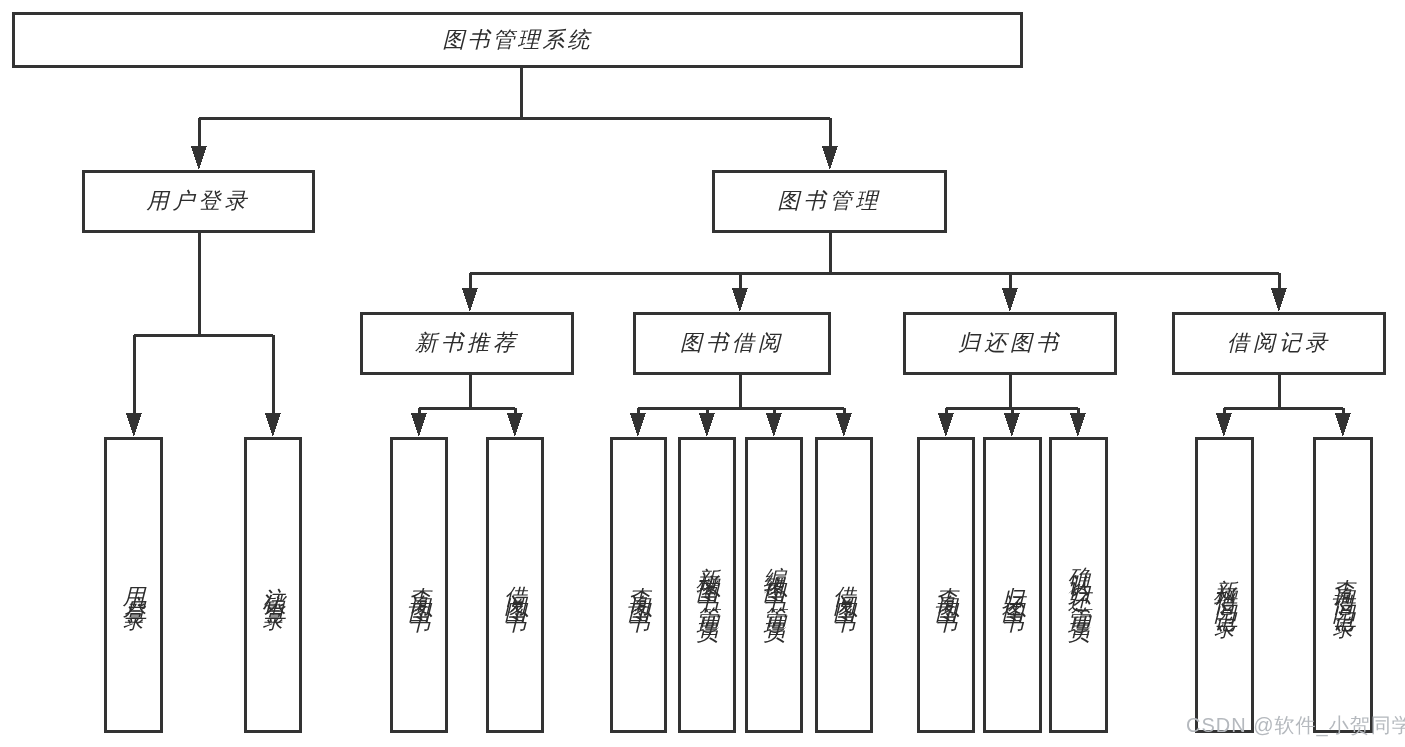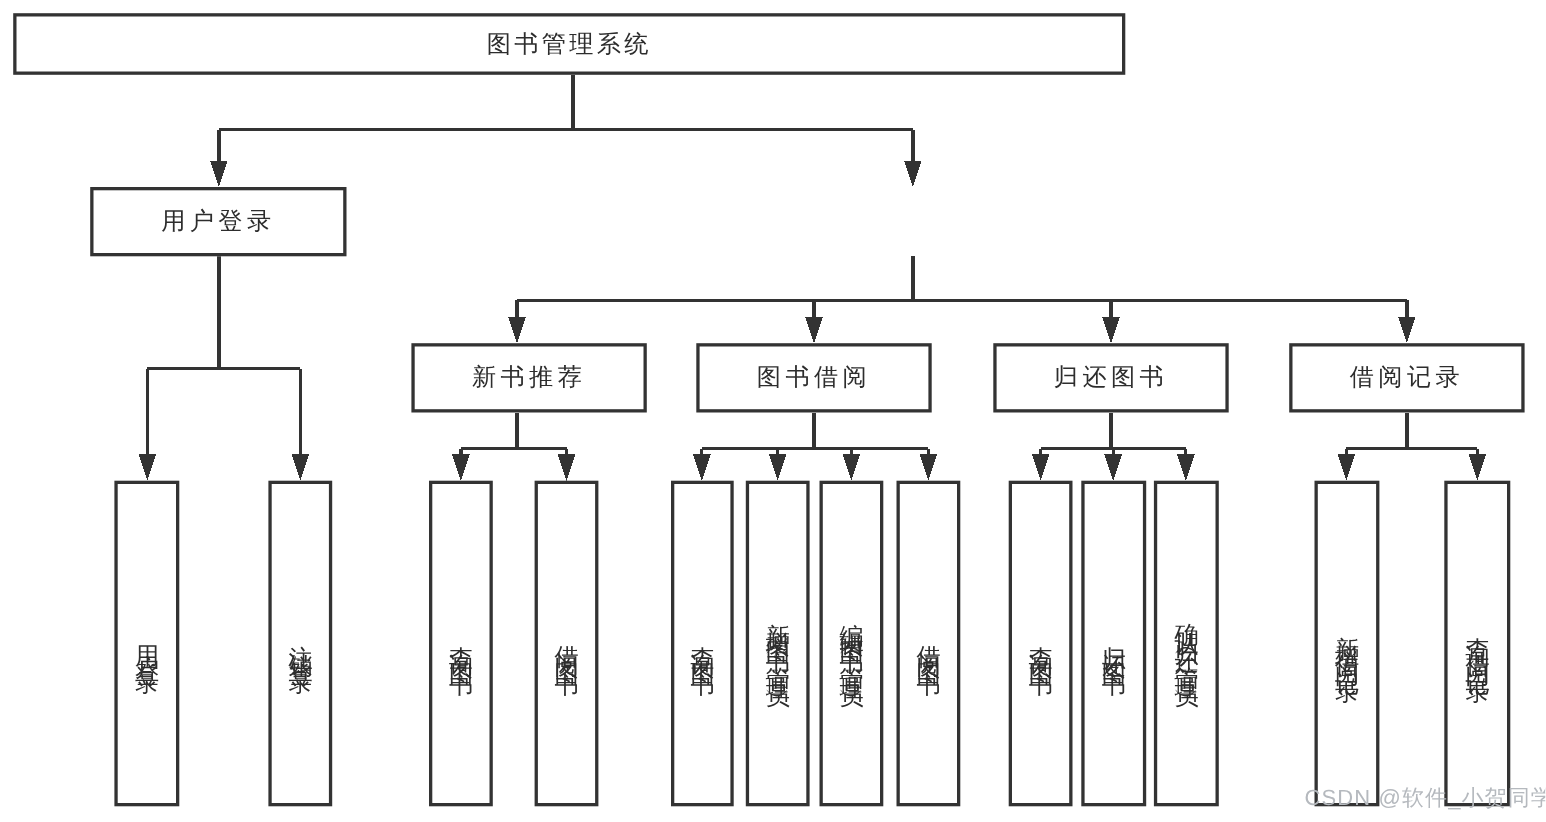--- a/index.html
+++ b/index.html
@@ -34,20 +34,21 @@
     align-items:center;
     justify-content:center;
     background:var(--box-fill,#ffffff);
     border:3px solid var(--box-border,#333333);
     font-size:22px;
     letter-spacing:4px;
     text-align:center;
     color:var(--text,#2d2d2d);
     z-index:1;
     line-height:1.2;
+    font-style:italic;
   }
   .box.root-box { font-size:22px; letter-spacing:3px; }
   .vbox {
     top:437px;
     height:296px;
     writing-mode:vertical-rl;
     letter-spacing:8px;
     font-size:22px;
     padding:6px 0;
   }
@@ -113,23 +114,24 @@
     <g>
       <path d="M1279 375 V408 M1224 408 H1343 M1224 408 V415 M1343 408 V415"></path>
       <polygon points="1216,413 1232,413 1224,437"></polygon>
       <polygon points="1335,413 1351,413 1343,437"></polygon>
     </g>
   </svg>
 
   <div class="box root-box" style="left:12px;top:12px;width:1011px;height:56px">图书管理系统</div>
 
   <div class="box" style="left:82px;top:170px;width:233px;height:63px">用户登录</div>
+  <div class="box" style="left:712px;top:170px;width:235px;height:63px">图书管理</div>
 
-  <div class="box" style="left:374px;top:312px;width:214px;height:63px">新书推荐</div>
-  <div class="box" style="left:633px;top:312px;width:214px;height:63px">图书借阅</div>
+  <div class="box" style="left:360px;top:312px;width:214px;height:63px">新书推荐</div>
+  <div class="box" style="left:633px;top:312px;width:198px;height:63px">图书借阅</div>
   <div class="box" style="left:903px;top:312px;width:214px;height:63px">归还图书</div>
   <div class="box" style="left:1172px;top:312px;width:214px;height:63px">借阅记录</div>
 
   <div class="box vbox" style="left:104px;width:59px">用户登录</div>
   <div class="box vbox" style="left:244px;width:58px">注销登录</div>
 
   <div class="box vbox" style="left:390px;width:58px">查询图书</div>
   <div class="box vbox" style="left:486px;width:58px">借阅图书</div>
 
   <div class="box vbox" style="left:610px;width:57px">查询图书</div>

